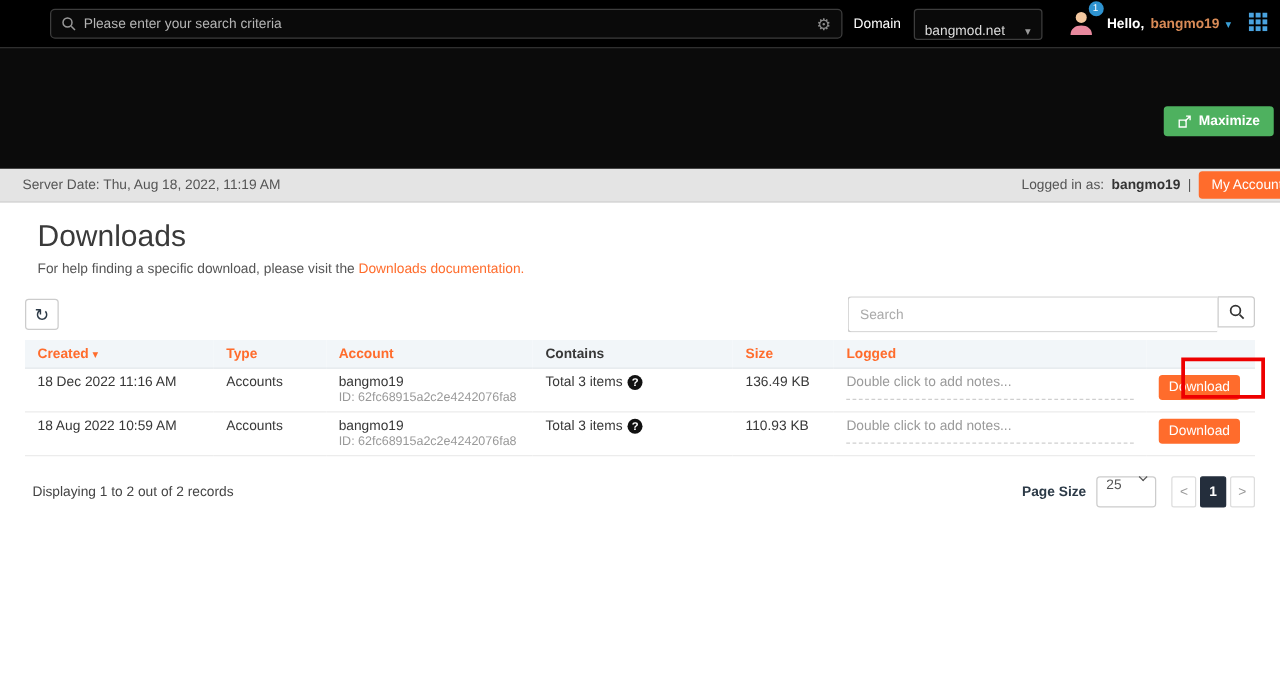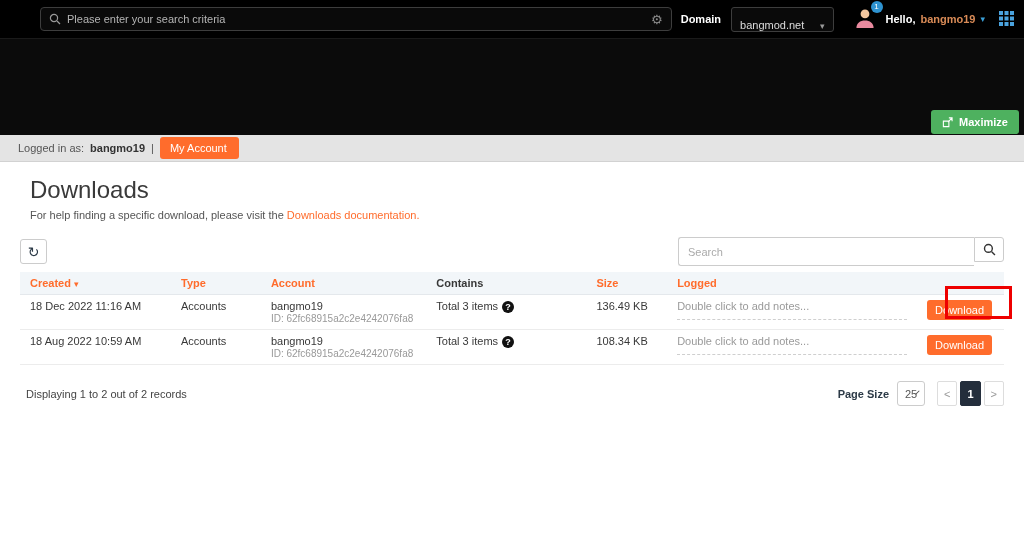--- a/index.html
+++ b/index.html
@@ -12,42 +12,42 @@
   
   .topbar { height:38px; background:#000; display:flex; align-items:center; padding:0 10px; }
   .tb-search {
     margin-left:30px; width:672px; height:24px; background:#0a0a0a;
     border:1px solid #3d3d3d; border-radius:4px; display:flex; align-items:center;
     padding:0 8px; gap:6px; color:#9a9a9a;
   }
   .tb-search input { flex:1; background:transparent; border:0; outline:0; color:#ccc; font-size:11px; }
   .tb-search input::placeholder { color:#b5b5b5; }
   .gear { color:#8b8b8b; font-size:13px; line-height:1; cursor:pointer; }
-  .domain-label { color:#fff; font-weight:bold; margin-left:9px; }
+  .domain-label { color:#fff; font-weight:normal; margin-left:9px; }
   .domain-select {
     margin-left:10px; width:108px; height:25px; background:#0a0a0a; border:1px solid #3d3d3d;
     border-radius:3px; color:#ddd; display:flex; align-items:flex-end; justify-content:space-between;
     padding:0 8px; cursor:pointer;
   }
   .tri { font-size:9px; color:#9a9a9a; }
   .avatar-wrap { position:relative; margin-left:20px; cursor:pointer; }
   .badge {
     position:absolute; top:-6px; right:-7px; background:#2e93d1; color:#fff; font-size:8px;
     width:12px; height:12px; line-height:12px; text-align:center; border-radius:50%;
   }
   .user-menu { display:flex; align-items:center; gap:5px; margin-left:10px; cursor:pointer; }
   .greet { color:#fff; font-weight:bold; }
   .uname { color:#d98b57; font-weight:bold; }
   .user-menu .tri { color:#3aa0d8; }
   .grid-icon { margin-left:14px; cursor:pointer; display:block; }
 
   
   .hero { height:97px; background:#0b0b0b; border-top:1px solid #1a1a1a; position:relative; }
   .maximize-btn {
-    position:absolute; right:5px; bottom:1px; background:#4eb15f; color:#fff; border:0;
+    position:absolute; right:5px; bottom:26px; background:#4eb15f; color:#fff; border:0;
     border-radius:3px; font-size:11px; font-weight:bold; padding:6px 11px;
     display:flex; align-items:center; gap:6px; cursor:pointer;
     font-family:"Liberation Sans","DejaVu Sans",sans-serif;
   }
 
   
   .statusbar {
     height:27px; background:#e4e4e4; border-bottom:1px solid #d2d2d2;
     display:flex; align-items:center; justify-content:space-between;
     padding-left:18px; color:#555;
@@ -107,22 +107,22 @@
     position:absolute; left:945px; top:286px; width:67px; height:33px;
     border:3px solid #ee0000; pointer-events:none;
   }
 
   
   .table-footer { display:flex; justify-content:space-between; align-items:center; margin-top:16px; padding-left:6px; }
   .records-summary { color:#444; }
   .pager-zone { display:flex; align-items:center; gap:8px; }
   .page-size-label { font-weight:bold; color:#2c3a47; }
   .ps-select {
-    width:28px; height:25px; border:1px solid #ccc; border-radius:3px; background:#fff;
-    display:flex; align-items:center; justify-content:space-between; padding:0 7px;
+    width:48px; height:25px; border:1px solid #ccc; border-radius:3px; background:#fff;
+    display:flex; align-items:flex-start; justify-content:space-between; padding:0 7px;
     color:#555; cursor:pointer;
   }
   .chev { width:5px; height:5px; border-right:1.5px solid #555; border-bottom:1.5px solid #555; transform:rotate(45deg); margin-top:-3px; }
   .pager { display:flex; gap:3px; margin-left:4px; }
   .page-btn {
     min-width:20px; height:25px; background:#fff; border:1px solid #ddd; border-radius:2px;
     color:#999; font-size:11px; cursor:pointer; padding:0 6px; font-family:inherit;
   }
   .page-btn.active { background:#242e3c; border-color:#242e3c; color:#fff; font-weight:bold; }
 </style>
@@ -176,20 +176,21 @@
   <button class="maximize-btn">
     <svg width="11" height="11" viewBox="0 0 12 12">
         <path d="M1.5 4.5h6v6h-6z" fill="none" stroke="#fff" stroke-width="1.2"></path>
         <path d="M6.5 5.5L11 1M7.5 1H11v3.5" fill="none" stroke="#fff" stroke-width="1.2"></path>
       </svg>
     <span>Maximize</span>
   </button>
 </div>
 
 <div class="statusbar">
+  <span>Server Date: Thu, Aug 18, 2022, 11:19 AM</span>
   <div class="status-right">
     <span>Logged in as:</span>
     <b>bangmo19</b>
     <span>|</span>
     <button class="my-account-btn">My Account</button>
   </div>
 </div>
 
 <main class="content">
   <h1 class="page-title">Downloads</h1>
@@ -253,21 +254,21 @@
       <tr>
         <td>18 Aug 2022 10:59 AM</td>
         <td>Accounts</td>
         <td>
           <div>bangmo19</div>
           <div class="account-id">ID: 62fc68915a2c2e4242076fa8</div>
         </td>
         <td>
           <span>Total 3 items</span><span class="help-icon">?</span>
         </td>
-        <td>108.34 KB</td>
+        <td>110.93 KB</td>
         <td class="notes-cell">
           <span class="notes-inner">Double click to add notes...</span>
         </td>
         <td class="action">
           <button class="download-btn">Download</button>
         </td>
       </tr>
     </tbody>
   </table>
 

